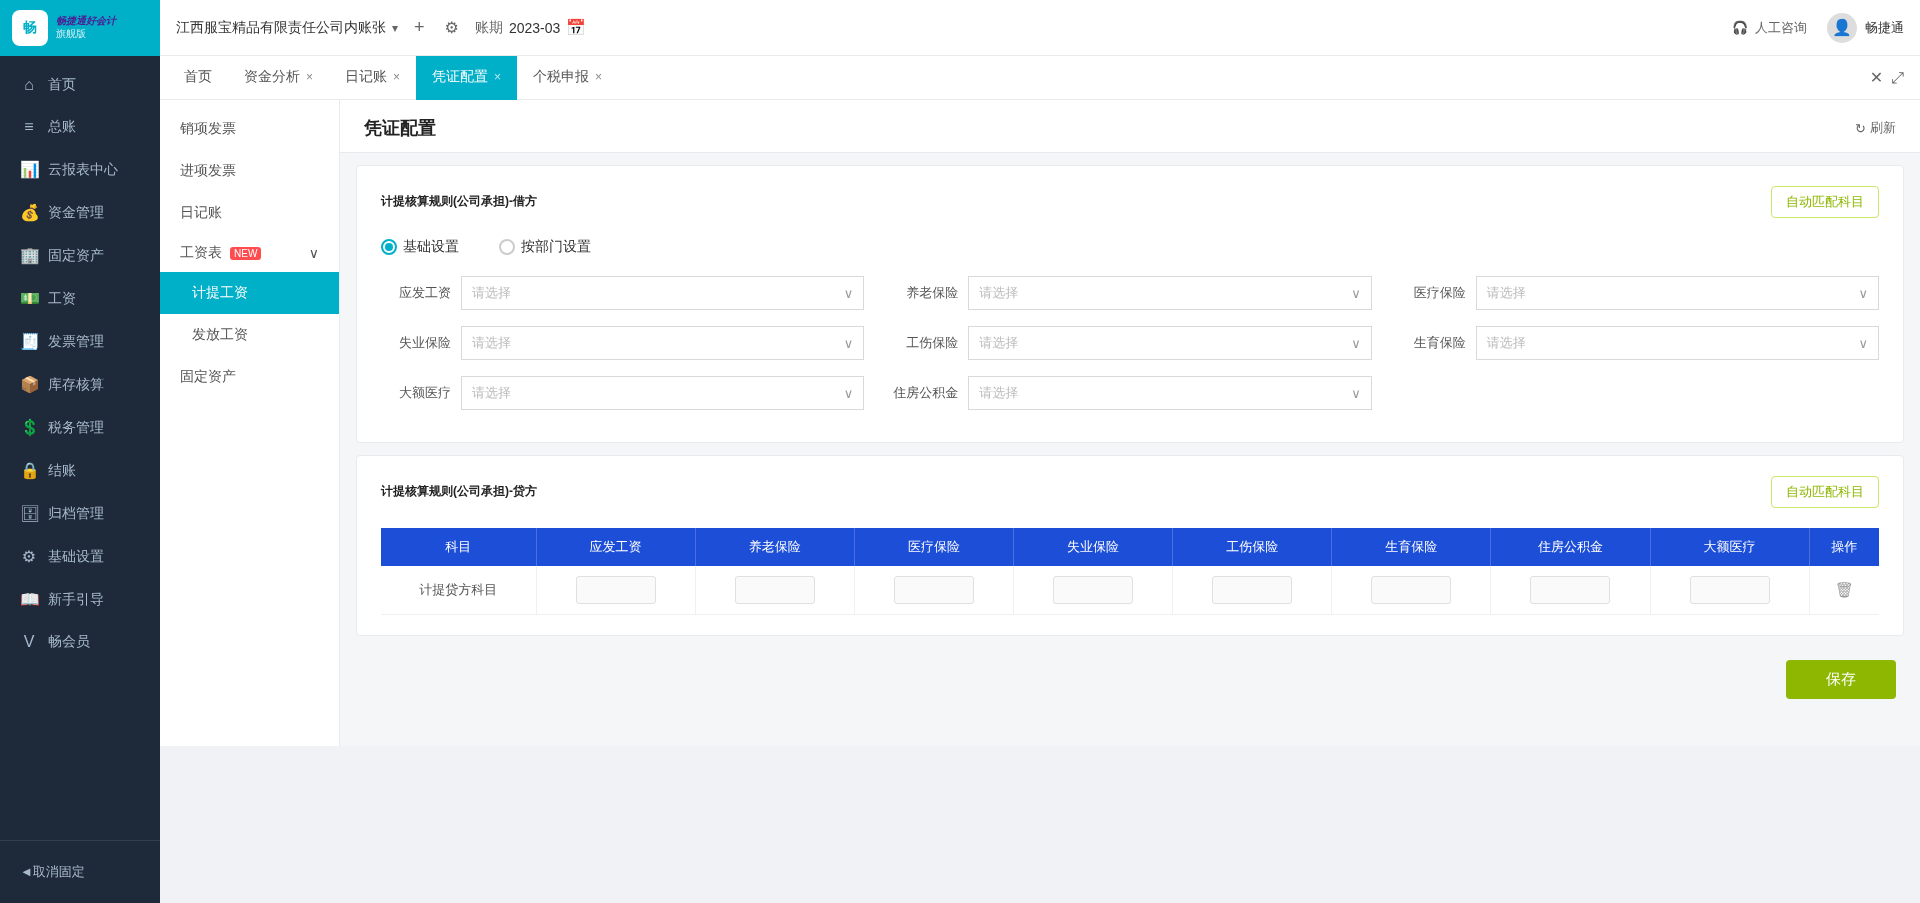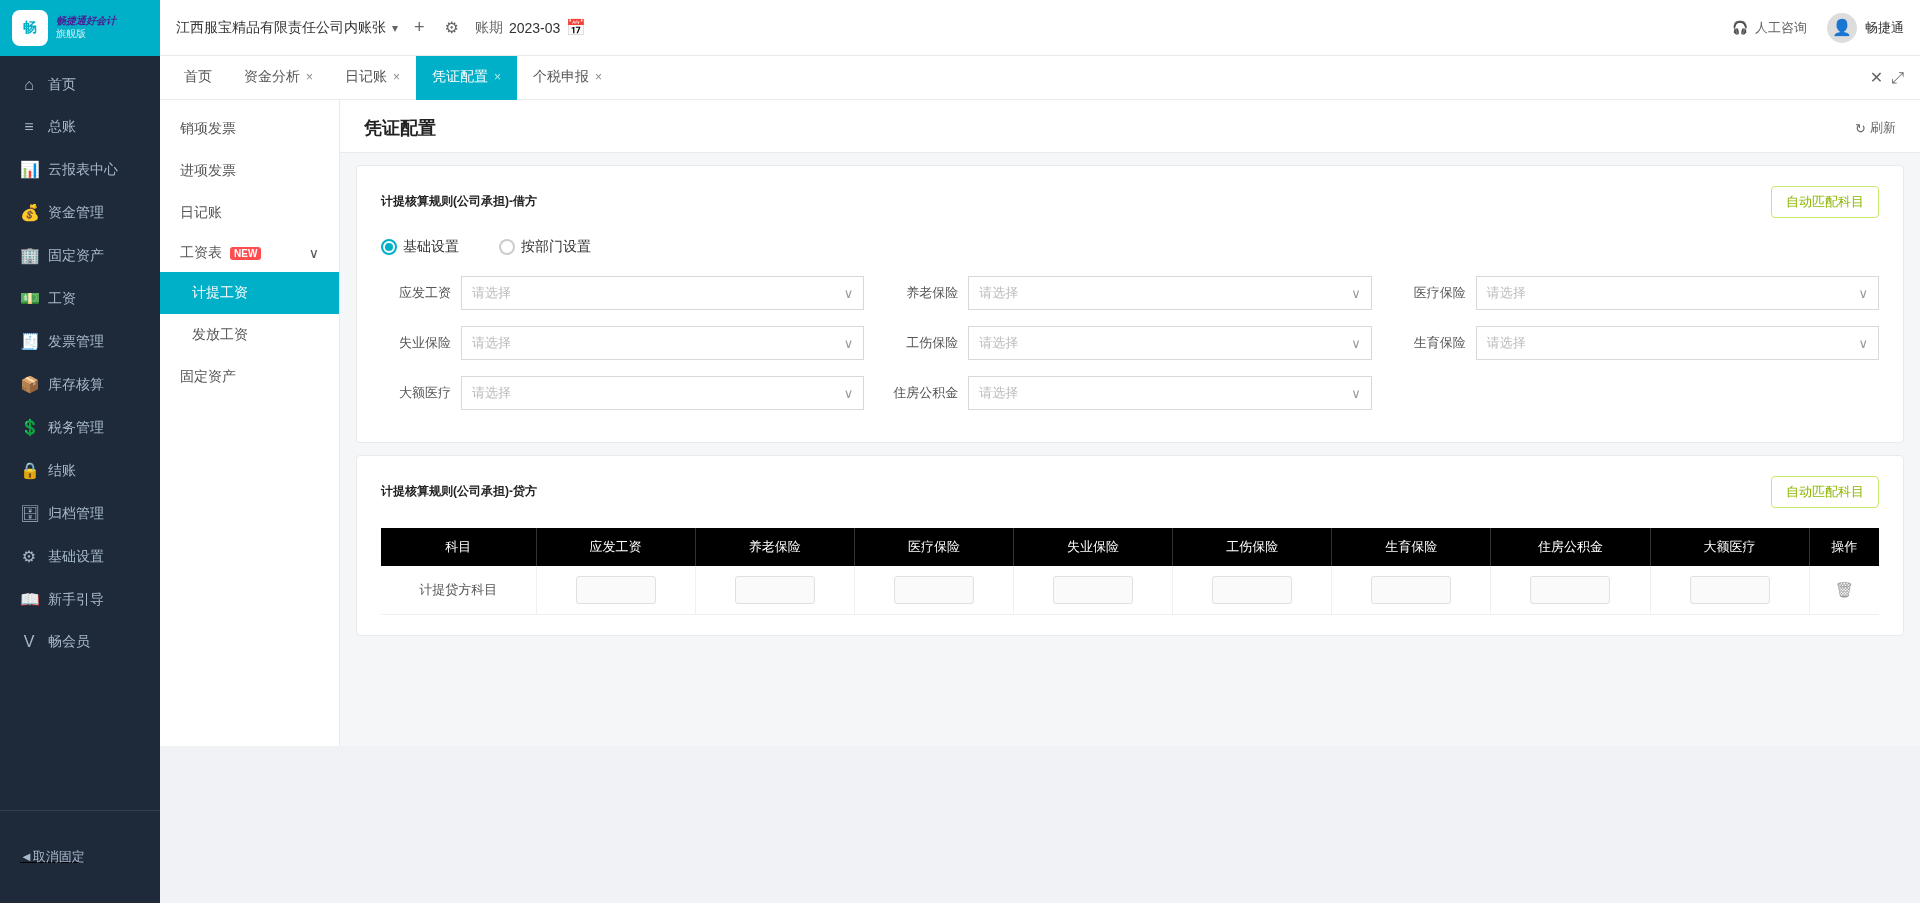--- a/index.html
+++ b/index.html
@@ -54,23 +54,22 @@
       display: flex;
       align-items: center;
       gap: 10px;
       padding: 12px 20px;
       color: #a8b9cc;
       font-size: 14px;
       cursor: pointer;
     }
     .nav-icon { font-size: 16px; width: 18px; text-align: center; }
     .sidebar-bottom {
-      padding: 27px 0;
+      padding: 12px 0;
       border-top: 1px solid rgba(255,255,255,0.1);
-      text-decoration: underline;
     }
     .cancel-fixed {
       display: flex;
       align-items: center;
       gap: 6px;
       padding: 10px 20px;
       color: #a8b9cc;
       font-size: 13px;
       cursor: pointer;
     }
@@ -221,21 +220,20 @@
       align-items: center;
       justify-content: space-between;
     }
     .new-badge {
       background: #ff4d4f;
       color: #fff;
       font-size: 10px;
       padding: 1px 4px;
       border-radius: 3px;
       margin-left: 4px;
-      font-weight: bold;
     }
     .group-header-left { display: flex; align-items: center; gap: 4px; }
 
     
     .right-panel {
       flex: 1;
       overflow-y: auto;
       padding: 0;
       position: relative;
     }
@@ -366,21 +364,21 @@
       margin-bottom: 12px;
     }
 
     
     .data-table {
       width: 100%;
       border-collapse: collapse;
       font-size: 13px;
     }
     .data-table thead tr {
-      background: #000000;
+      background: #1d4ed8;
       color: #fff;
     }
     .data-table thead th {
       padding: 10px 8px;
       text-align: center;
       font-weight: 500;
       border-right: 1px solid rgba(255,255,255,0.2);
     }
     .data-table thead th:last-child { border-right: none; }
     .data-table tbody tr {
@@ -718,15 +716,18 @@
               <td><input class="table-input" style=""></td>
               <td><input class="table-input" style=""></td>
               <td>
                 <span class="delete-icon">🗑</span>
               </td>
             </tr>
           </tbody>
         </table>
       </div>
 
+      <div class="save-bar">
+        <button class="save-btn">保存</button>
+      </div>
     </div>
   </div>
 </div>
 
 </body></html>

